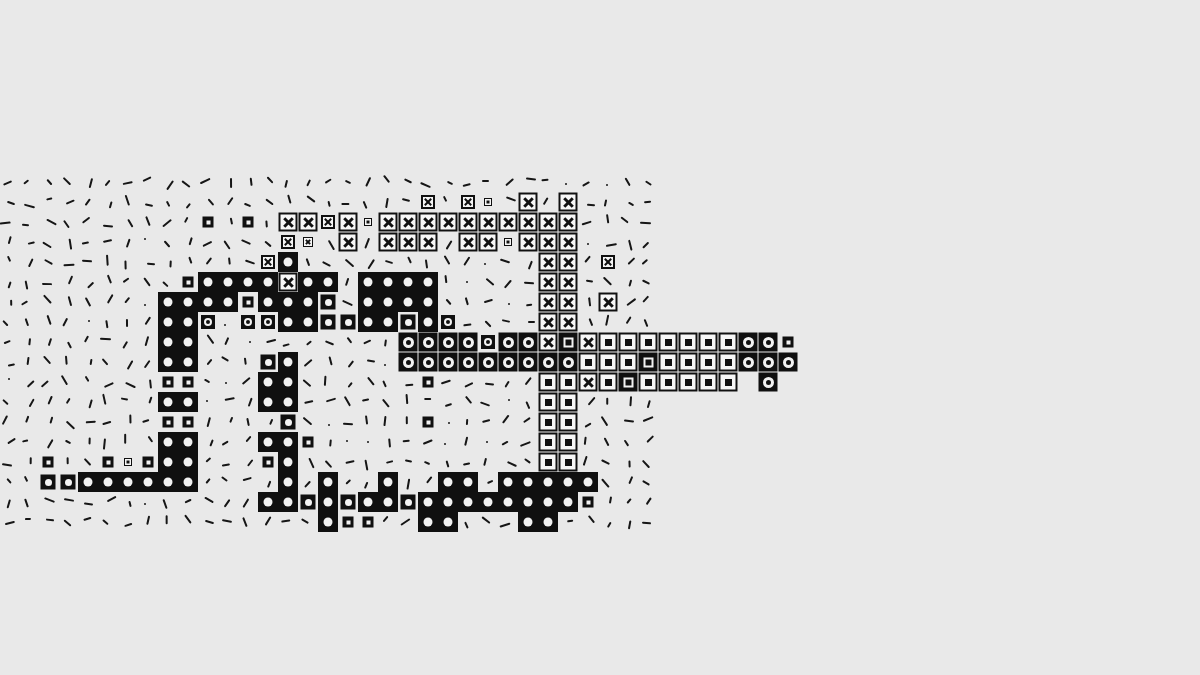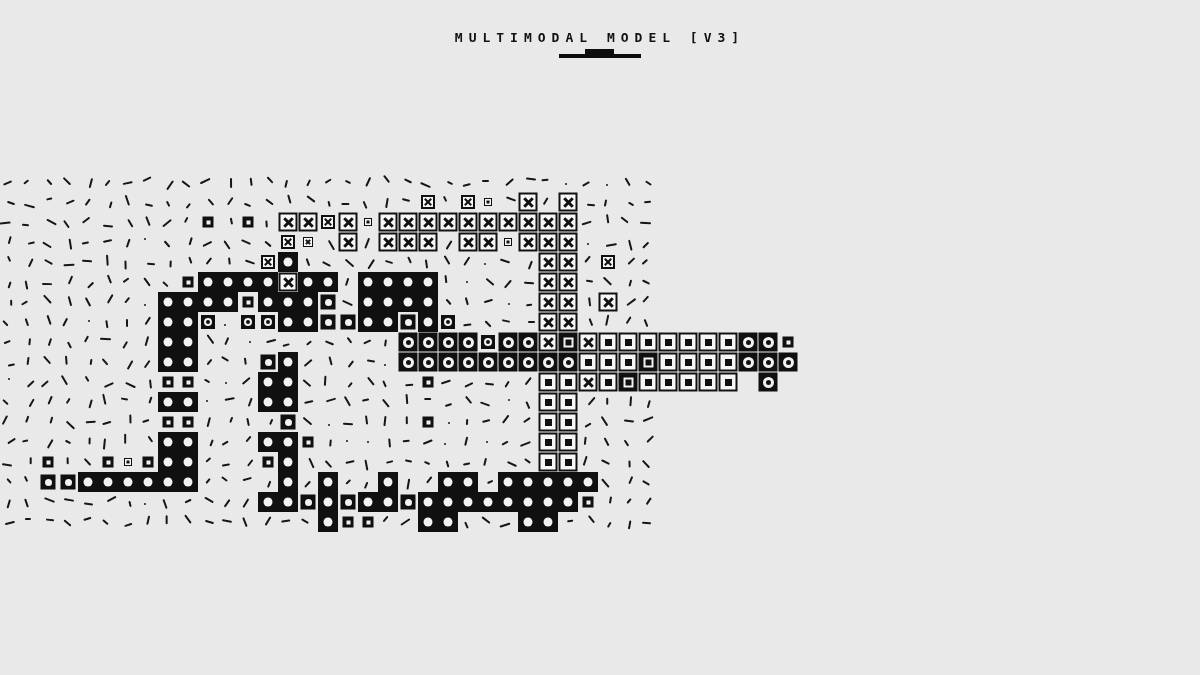--- a/index.html
+++ b/index.html
@@ -59,26 +59,20 @@
 
   
   .ttt{width:8px;height:8px;background:#f6f6f6;border:1px solid #101010;}
   .ttt::before{content:'';position:absolute;left:50%;top:50%;transform:translate(-50%,-50%);
                width:3px;height:3px;background:#101010;}
 </style>
 </head>
 <body>
 
 <div class="stage" style="--bg: #e9e9e9;">
-  <div class="header">
-    <div class="title">MULTIMODAL MODEL [V3]</div>
-    <div class="underline">
-      <div class="raise"></div>
-    </div>
-  </div>
   <div class="canvas">
       <div class="dash" style="width: 9.1px; left: 2.8px; top: 182.2px; transform: rotate(157.1deg);"></div>
       <div class="dash" style="width: 6.2px; left: 22.7px; top: 180.8px; transform: rotate(141.2deg);"></div>
       <div class="dash" style="width: 6.6px; left: 46px; top: 181.4px; transform: rotate(48.5deg);"></div>
       <div class="dash" style="width: 9.5px; left: 62px; top: 179.8px; transform: rotate(44.7deg);"></div>
       <div class="dash" style="width: 9.8px; left: 85.5px; top: 181.6px; transform: rotate(104.6deg);"></div>
       <div class="dash" style="width: 7.1px; left: 103.9px; top: 181.9px; transform: rotate(128.9deg);"></div>
       <div class="dash" style="width: 9.7px; left: 123.4px; top: 181.8px; transform: rotate(167.6deg);"></div>
       <div class="dash" style="width: 8.5px; left: 142.5px; top: 178.1px; transform: rotate(154.6deg);"></div>
       <div class="dash" style="width: 10.5px; left: 165.2px; top: 184.4px; transform: rotate(124.3deg);"></div>

